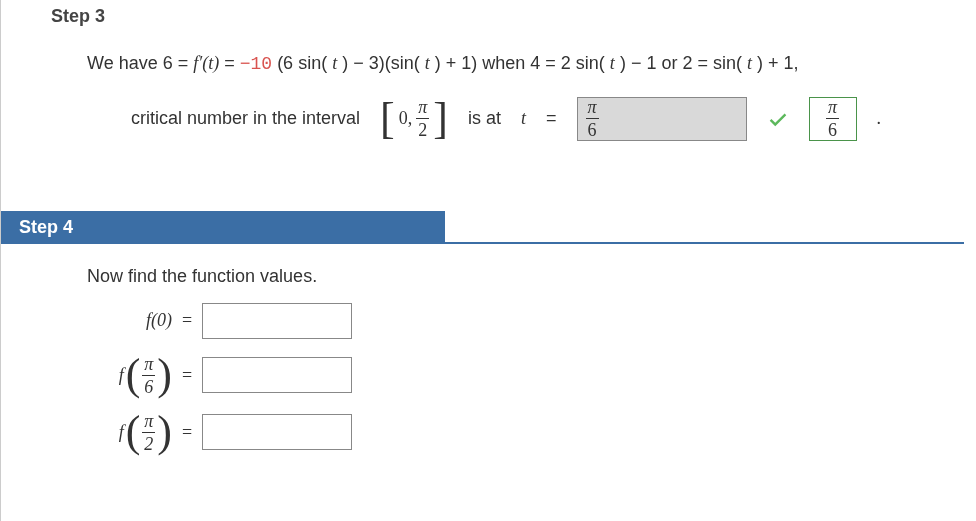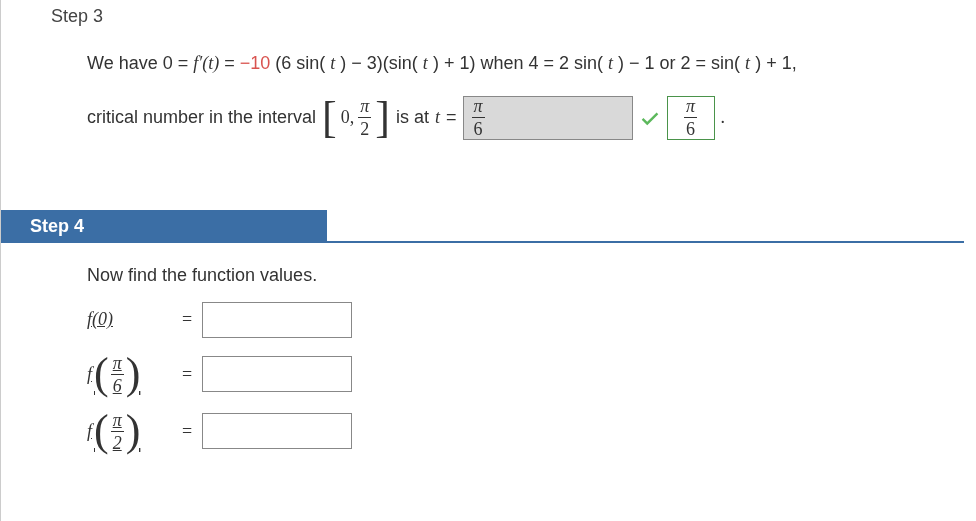--- a/index.html
+++ b/index.html
@@ -7,34 +7,35 @@
       font-family: Arial, Helvetica, sans-serif;
       font-size: 18px;
       color: #333;
       width: 976px;
       height: 521px;
       background: #fff;
       border-left: 1px solid #ccc;
       padding-left: 12px;
     }
     .step-header {
-      font-weight: normal;
+      font-weight: bold;
       color: #444;
       margin: 6px 0 0 38px;
     }
     .step3-body {
       margin: 22px 0 0 74px;
       line-height: 1.6;
     }
-    .red { color: #d9534f; }
+    .red { color: #d9534f; font-family: Liberation Mono, monospace; }
     .math-row {
       display: flex;
       align-items: center;
       margin-top: 18px;
-      gap: 6px;
+      gap: 20px;
+      margin-left: 44px;
     }
     .frac {
       display: inline-flex;
       flex-direction: column;
       align-items: center;
       vertical-align: middle;
       font-size: 18px;
       font-family: 'Times New Roman', serif;
       line-height: 1;
     }
@@ -81,46 +82,45 @@
     .step4-bar {
       display: flex;
       width: 100%;
       margin-top: 70px;
       margin-left: -12px;
     }
     .step4-label {
       background: #3b6ea5;
       color: #fff;
       font-weight: bold;
-      padding: 6px 29px;
-      width: 326px;
+      padding: 6px 18px;
+      width: 444px;
     }
     .step4-line {
       flex: 1;
       border-bottom: 2px solid #3b6ea5;
       margin-top: auto;
     }
     .step4-body {
       margin: 22px 8px 0 74px;
     }
     .fn-row {
       display: flex;
       align-items: center;
       margin-top: 16px;
       gap: 10px;
     }
     .fn-label {
       min-width: 85px;
       display: flex;
       align-items: center;
-      justify-content: flex-start;
+      justify-content: flex-end;
       font-family: 'Times New Roman', serif;
       font-style: italic;
       gap: 2px;
-      text-decoration: underline;
     }
     .fn-label .paren-big { font-size: 44px; line-height: 0.7; font-style: normal; font-weight: 300; }
     .equals { font-family: 'Times New Roman', serif; font-style: normal; }
     .input-box {
       width: 150px;
       height: 36px;
       border: 1px solid #888;
       background: #fff;
       padding: 0 6px;
       font-size: 16px;
@@ -128,21 +128,21 @@
     .serif { font-family: 'Times New Roman', serif; }
     .ital { font-style: italic; }
   </style>
 </head>
 <body>
 
 <div class="step-header">Step 3</div>
 
 <div class="step3-body">
   <div>
-    <span>We have 0 = </span>
+    <span>We have 6 = </span>
     <span class="serif ital">f′(t)</span>
     <span> = </span>
     <span class="red">−10</span>
     <span>(6 sin(</span>
     <span class="serif ital">t</span>
     <span>) − 3)(sin(</span>
     <span class="serif ital">t</span>
     <span>) + 1) when 4 = 2 sin(</span>
     <span class="serif ital">t</span>
     <span>) − 1 or 2 = sin(</span>

